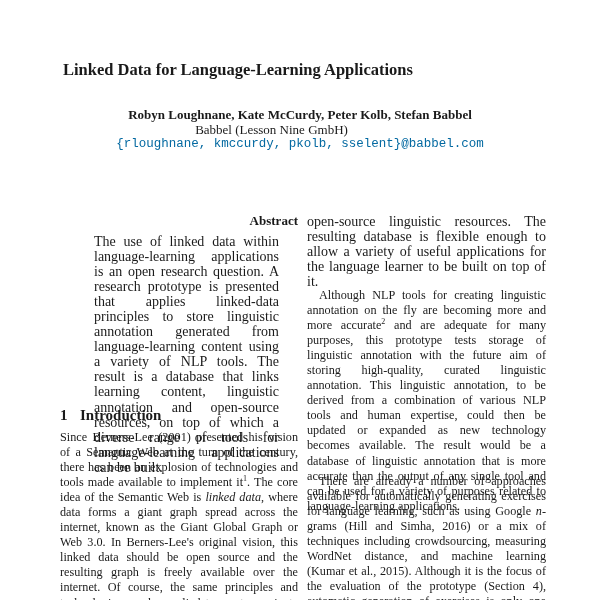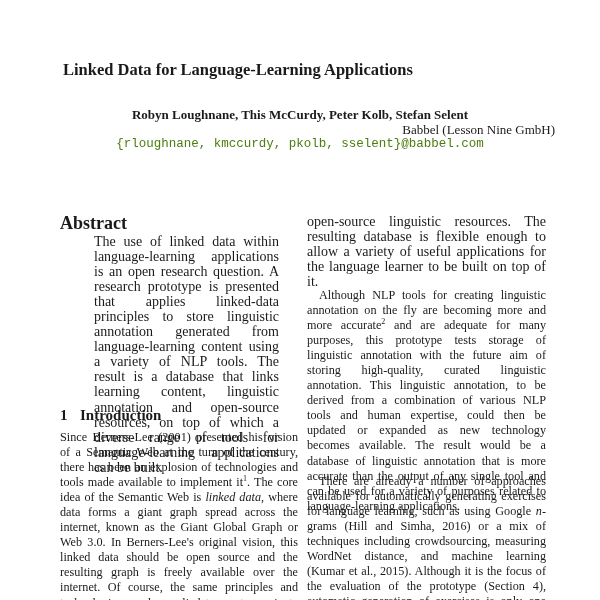--- a/index.html
+++ b/index.html
@@ -11,32 +11,32 @@
   }
   .title {
     position: absolute; top: 60px; left: 0; width: 476px;
     text-align: center; font-weight: bold; font-size: 16.5px;
   }
   .authors {
     position: absolute; top: 107px; left: 0; width: 600px;
     text-align: center; font-weight: bold; font-size: 13px;
   }
   .affil {
-    position: absolute; top: 122px; left: 12px; width: 543px;
-    text-align: right; font-size: 13px;
+    position: absolute; top: 122px; left: 0; width: 543px;
+    text-align: center; font-size: 13px;
   }
   .email {
     position: absolute; top: 137px; left: 0; width: 600px;
     text-align: center; font-size: 12.5px;
     font-family: "Liberation Mono", "DejaVu Sans Mono", monospace;
-    color: #4d7c0f;
+    color: #0369a1;
   }
   .abstract-head {
     position: absolute; top: 213px; left: 60px; width: 238px;
-    text-align: left; font-weight: bold; font-size: 18px;
+    text-align: right; font-weight: bold; font-size: 13px;
   }
   .abstract-body {
     position: absolute; top: 234px; left: 88px; width: 185px;
     font-size: 14px; line-height: 15.05px; text-align: justify; margin-left: 6px;
   }
   .sec-head {
     position: absolute; top: 407px; left: 60px;
     font-weight: bold; font-size: 15px;
   }
   .sec-head .num { display: inline-block; width: 20px; }
@@ -59,21 +59,21 @@
     text-indent: 12px;
   }
   p { margin: 0; }
   sup { font-size: 8px; line-height: 0; }
   i { }
 </style>
 </head>
 <body>
 
 <div class="title">Linked Data for Language-Learning Applications</div>
-<div class="authors">Robyn Loughnane, This McCurdy, Peter Kolb, Stefan Selent</div>
+<div class="authors">Robyn Loughnane, Kate McCurdy, Peter Kolb, Stefan Babbel</div>
 <div class="affil">Babbel (Lesson Nine GmbH)</div>
 <div class="email">{rloughnane, kmccurdy, pkolb, sselent}@babbel.com</div>
 
 <div class="abstract-head">Abstract</div>
 <p class="abstract-body">The use of linked data within language-learning applications is an open research question. A research prototype is presented that applies linked-data principles to store linguistic annotation generated from language-learning content using a variety of NLP tools. The result is a database that links learning content, linguistic annotation and open-source resources, on top of which a diverse range of tools for language-learning applications can be built.</p>
 
 <div class="sec-head">
   <span class="num">1</span><span>Introduction</span>
 </div>
 <p class="intro-body"><span>Since Berners-Lee (2001) presented his vision of a Semantic Web at the turn of the century, there has been an explosion of technologies and tools made available to implement it</span><sup>1</sup><span>. The core idea of the Semantic Web is </span><i>linked data</i><span>, where data forms a giant graph spread across the internet, known as the Giant Global Graph or Web 3.0. In Berners-Lee's original vision, this linked data should be open source and the resulting graph is freely available over the internet. Of course, the same principles and technologies can be applied to create a private graph database used for commercial purposes, for applications like a social network or knowledge</span></p>

